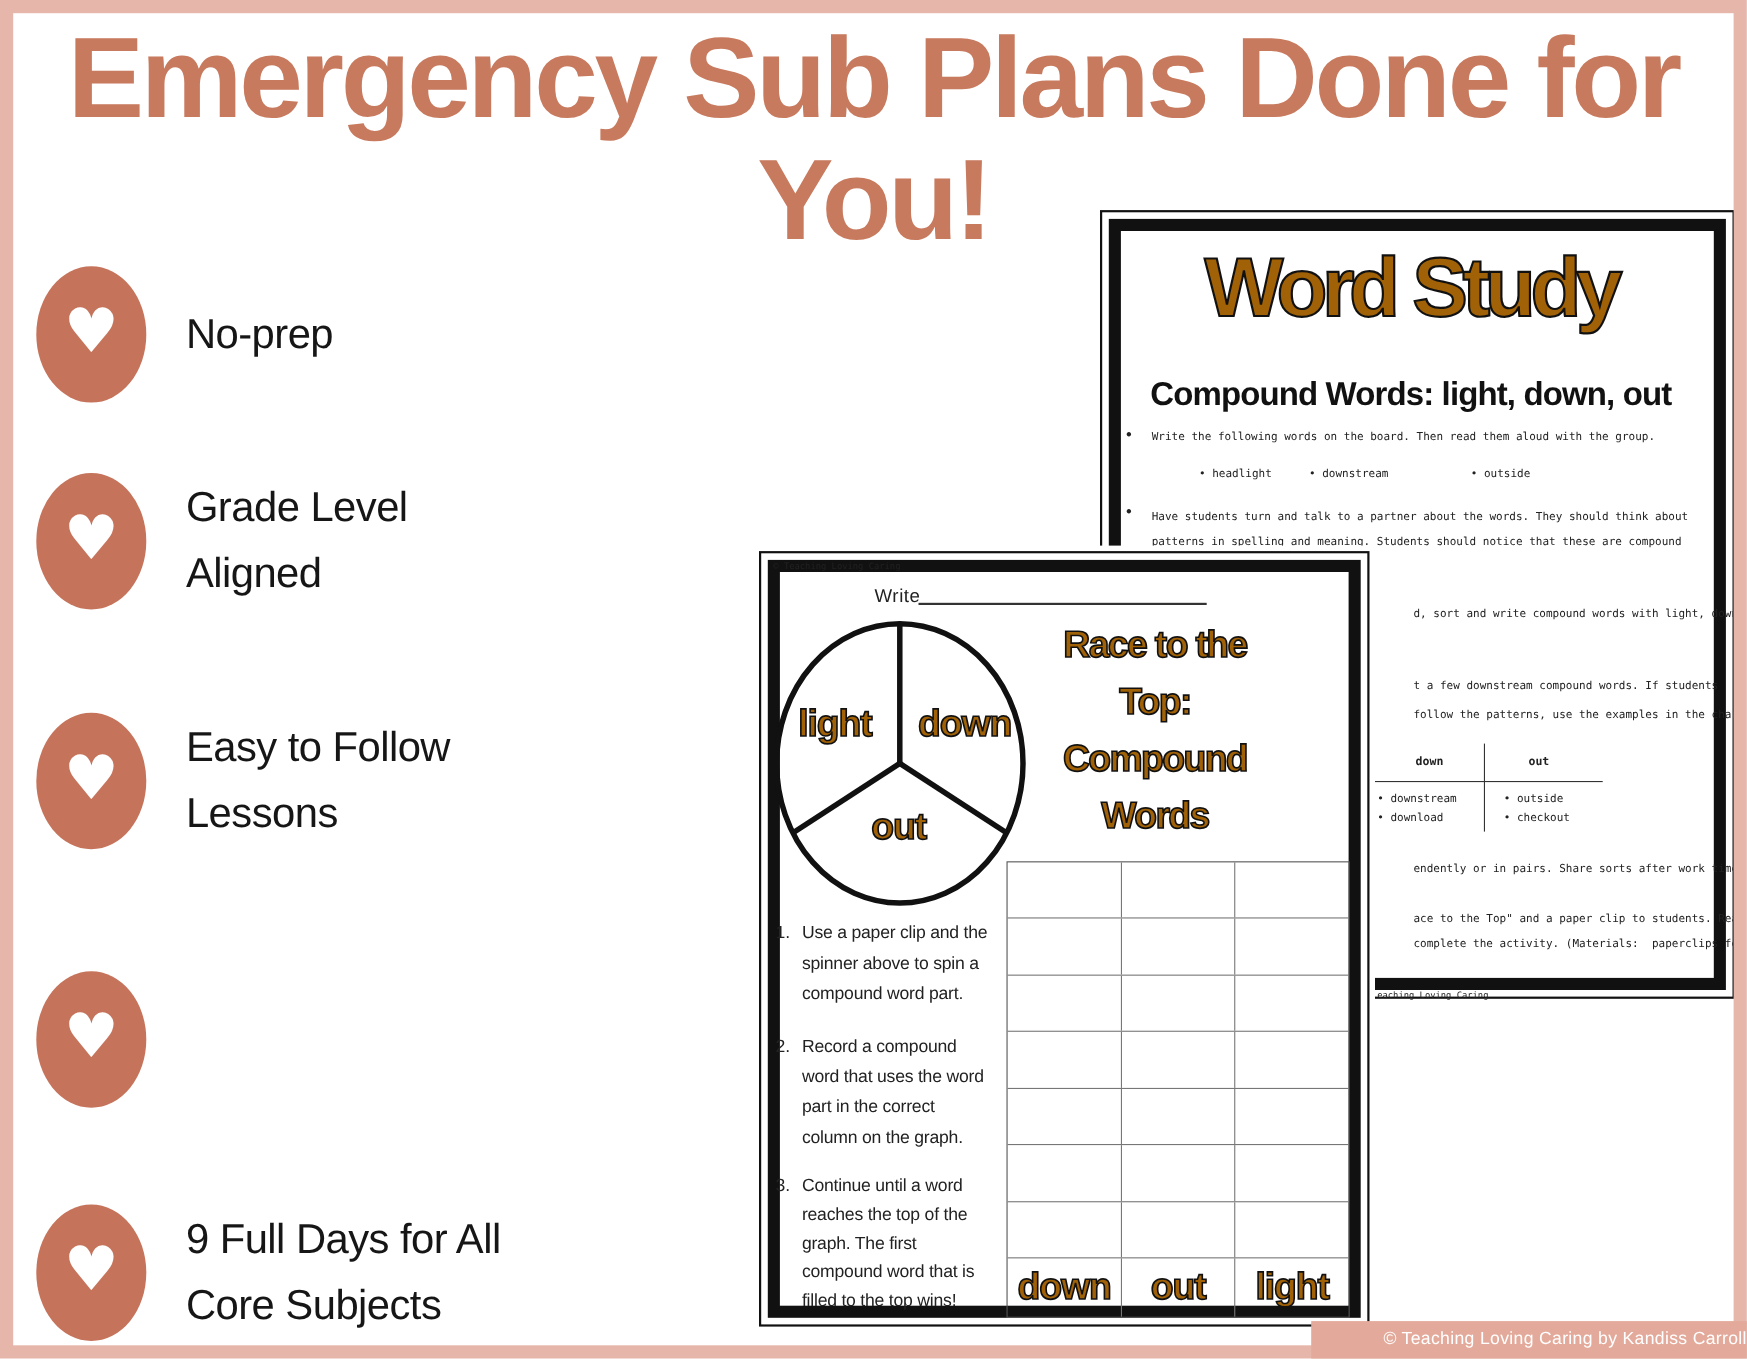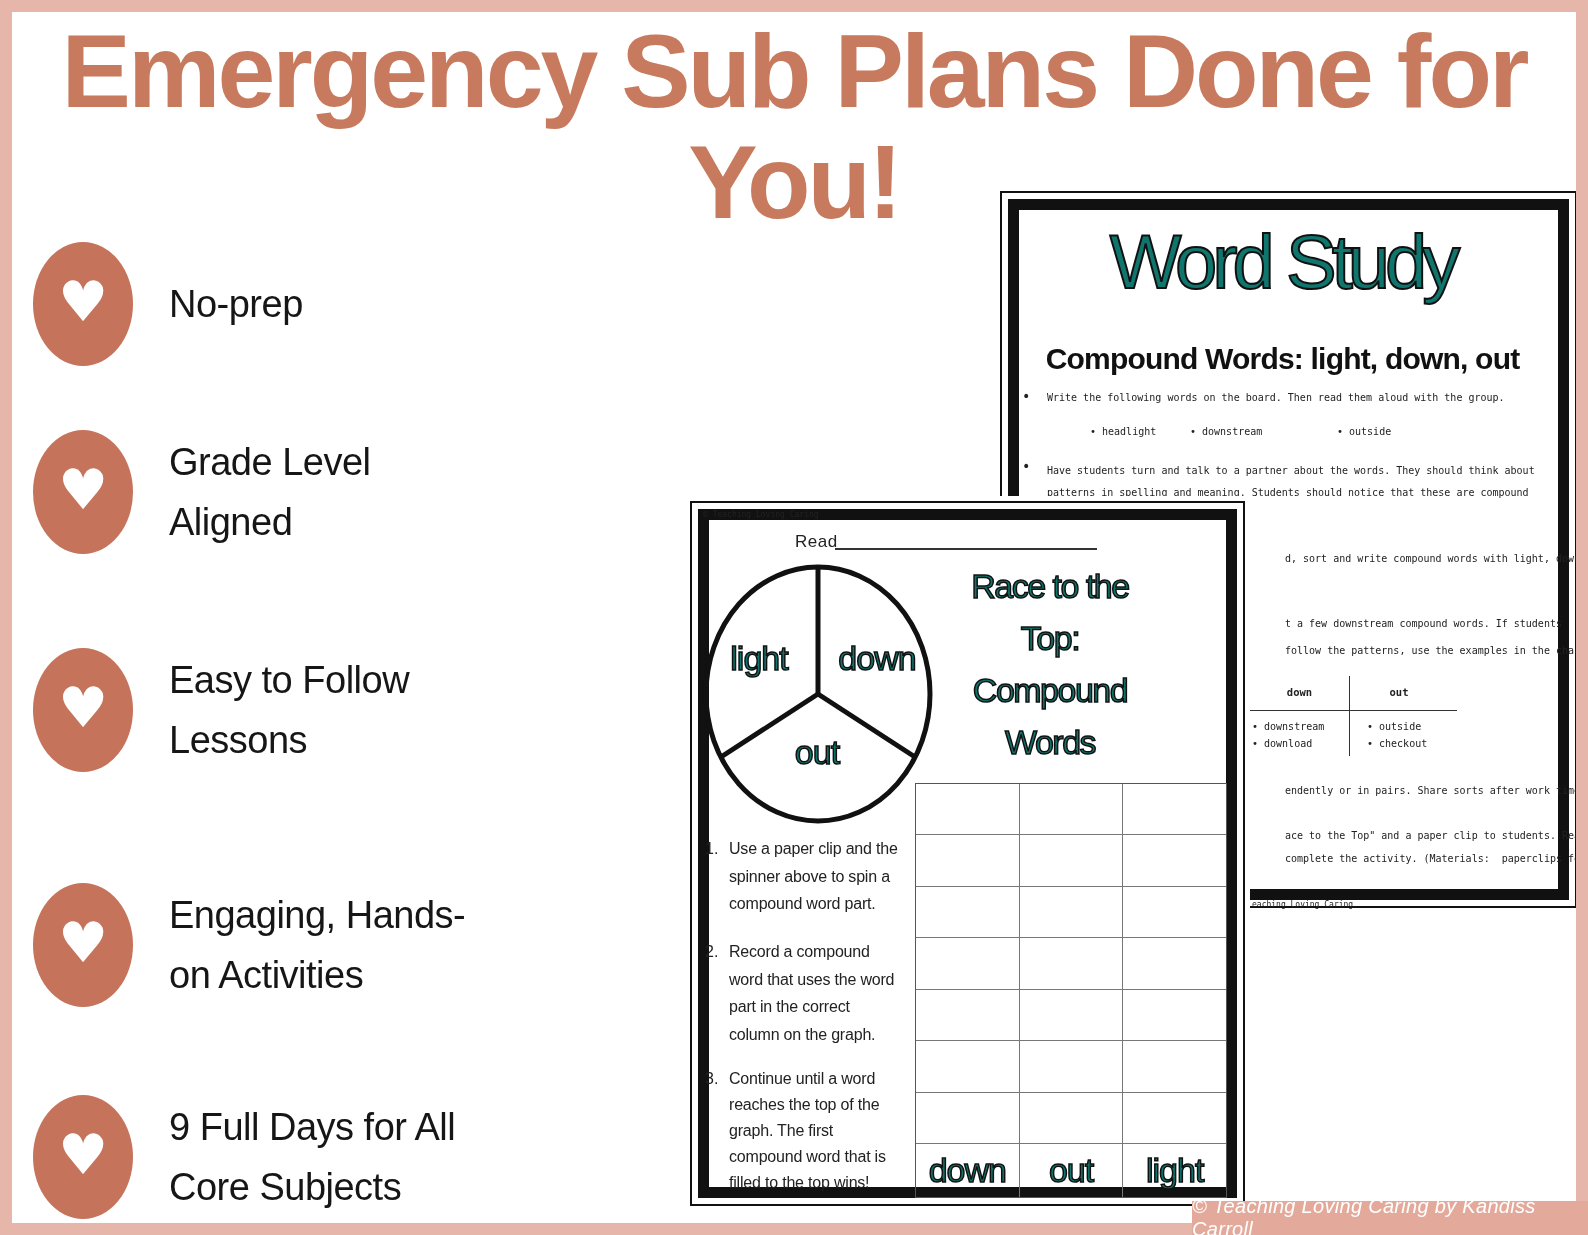--- a/index.html
+++ b/index.html
@@ -28,21 +28,21 @@
     font-size:38px;line-height:60px;color:#161616;white-space:pre-line;letter-spacing:-0.5px;
   }
 
   
   .sheet{position:absolute;background:#ffffff;}
   .sheet .border-thin{position:absolute;inset:5px;border:2px solid #111;}
   .sheet .border-thick{position:absolute;inset:13px;border:11px solid #111;}
   .ws{left:995px;top:186px;width:587px;height:727px;z-index:1;}
   .race{left:685px;top:496px;width:565px;height:715px;z-index:2;}
 
-  .chunky{font-weight:400;color:#0f766e;-webkit-text-stroke:1.5px #111;}
+  .chunky{font-weight:700;color:#a16207;-webkit-text-stroke:1.5px #111;}
   .print{font-family:"DejaVu Sans Mono",monospace;color:#222;}
 
   
   .ws > div{position:absolute;}
   .ws-title{top:32px;left:30px;right:42px;text-align:center;font-size:76px;letter-spacing:-5px;-webkit-text-stroke:2px #111;}
   .ws-subtitle{top:156px;left:28px;right:40px;text-align:center;font-size:30px;font-weight:800;letter-spacing:-0.8px;color:#111;}
   .ws-dot1{left:27px;top:202px;font-size:14px;}
   .ws-b1{left:52px;top:206px;width:490px;font-size:10px;}
   .ws-words{left:0;top:240px;width:100%;font-size:10px;}
   .ws-word-0{position:absolute;left:95px;top:0;}
@@ -82,21 +82,21 @@
   .race-instr{left:20px;width:200px;display:flex;}
   .instr-1{top:339px;} .instr-2{top:442px;} .instr-3{top:570px;}
   .instr-num{width:24px;flex:0 0 auto;font-size:16px;line-height:27.5px;color:#222;}
   .instr-body{font-size:16px;line-height:27.5px;color:#222;white-space:pre-line;letter-spacing:-0.2px;}
   .instr-3 .instr-num,.instr-3 .instr-body{line-height:26px;}
 
   
   .attribution{
     position:absolute;left:1192px;top:1201px;right:0;bottom:0;background:#e3aa9b;z-index:6;
     display:flex;align-items:center;justify-content:flex-end;
-    color:#ffffff;font-size:20px;letter-spacing:0.3px;font-style:italic;
+    color:#ffffff;font-size:16px;letter-spacing:0.3px;
   }
 </style>
 </head>
 <body>
 
 <div class="main-title">
   <div>Emergency Sub Plans Done for</div>
   <div>You!</div>
 </div>
 
@@ -117,22 +117,20 @@
   <span class="heart-badge">
       <span class="heart-glyph">♥</span>
     </span>
   <span class="feature-label">Easy to Follow
 Lessons</span>
 </div>
 <div class="feature feat-4">
   <span class="heart-badge">
       <span class="heart-glyph">♥</span>
     </span>
-  <span class="feature-label">Engaging, Hands-
-on Activities</span>
 </div>
 <div class="feature feat-5">
   <span class="heart-badge">
       <span class="heart-glyph">♥</span>
     </span>
   <span class="feature-label">9 Full Days for All
 Core Subjects</span>
 </div>
 
 <div class="sheet ws">
@@ -167,21 +165,21 @@
   <div class="frag frag-3 print">endently or in pairs. Share sorts after work time.</div>
   <div class="frag frag-4 print">ace to the Top" and a paper clip to students. Read</div>
   <div class="frag frag-5 print">complete the activity. (Materials:  paperclips for</div>
   <div class="ws-credit print">eaching Loving Caring</div>
 </div>
 
 <div class="sheet race">
   <div class="border-thin"></div>
   <div class="border-thick"></div>
   <div class="race-credit print">© Teaching Loving Caring</div>
-  <div class="race-name">Read</div>
+  <div class="race-name">Write</div>
   <div class="race-name-line"></div>
 
   <svg class="spinner-svg" width="240" height="270" viewBox="0 0 240 270">
     <ellipse cx="119" cy="136" rx="112" ry="127" fill="none" stroke="#111" stroke-width="5"></ellipse>
     <line x1="119" y1="9" x2="119" y2="136" stroke="#111" stroke-width="5"></line>
     <line x1="119" y1="136" x2="22" y2="199" stroke="#111" stroke-width="5"></line>
     <line x1="119" y1="136" x2="216" y2="199" stroke="#111" stroke-width="5"></line>
   </svg>
   <div class="spin-label spin-light chunky">light</div>
   <div class="spin-label spin-down chunky">down</div>

